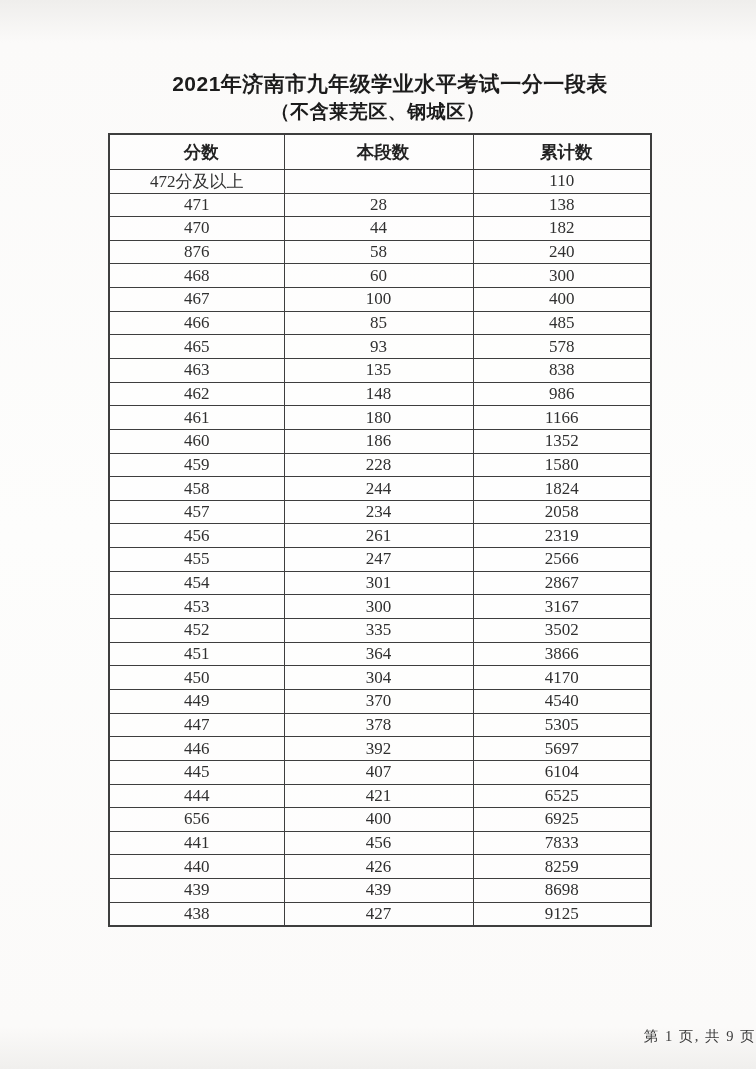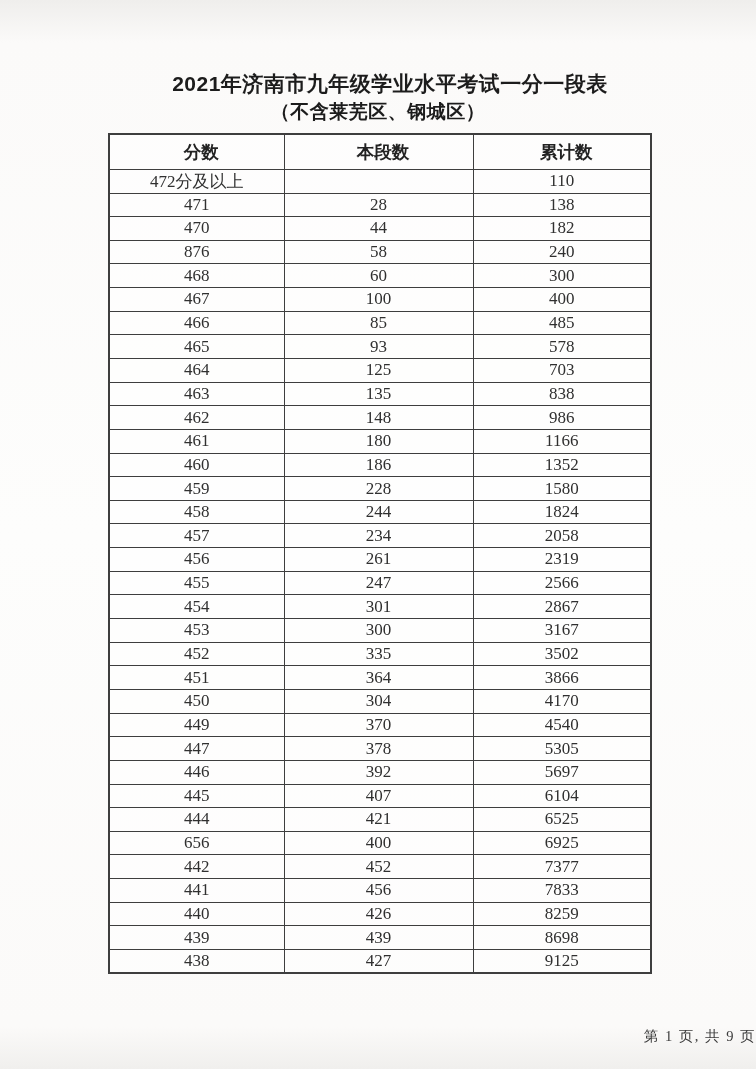--- a/index.html
+++ b/index.html
@@ -156,25 +156,20 @@
           <td>466</td>
           <td>85</td>
           <td>485</td>
         </tr>
         <tr>
           <td>465</td>
           <td>93</td>
           <td>578</td>
         </tr>
         <tr>
-          <td>464</td>
-          <td>125</td>
-          <td>703</td>
-        </tr>
-        <tr>
           <td>463</td>
           <td>135</td>
           <td>838</td>
         </tr>
         <tr>
           <td>462</td>
           <td>148</td>
           <td>986</td>
         </tr>
         <tr>
@@ -261,25 +256,20 @@
           <td>444</td>
           <td>421</td>
           <td>6525</td>
         </tr>
         <tr>
           <td>656</td>
           <td>400</td>
           <td>6925</td>
         </tr>
         <tr>
-          <td>442</td>
-          <td>452</td>
-          <td>7377</td>
-        </tr>
-        <tr>
           <td>441</td>
           <td>456</td>
           <td>7833</td>
         </tr>
         <tr>
           <td>440</td>
           <td>426</td>
           <td>8259</td>
         </tr>
         <tr>

